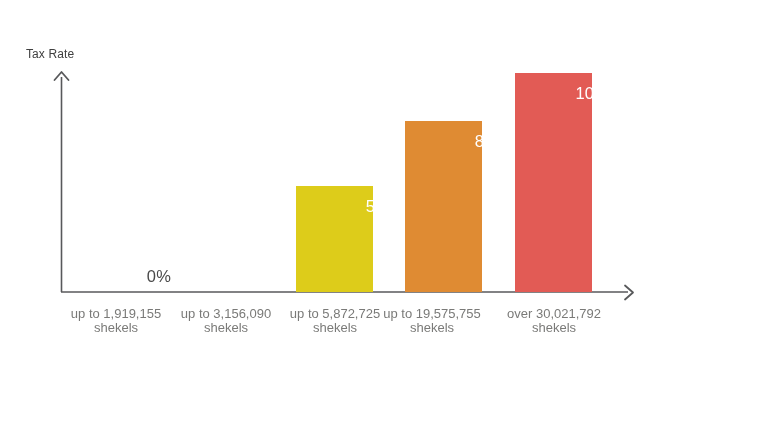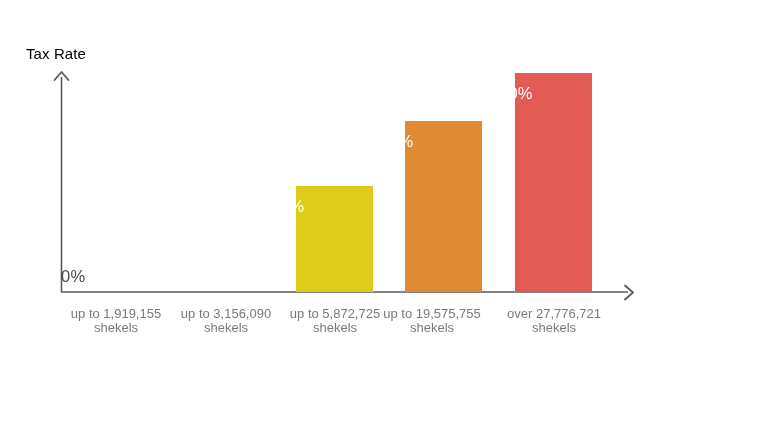--- a/index.html
+++ b/index.html
@@ -28,22 +28,22 @@
     left: 0;
     top: 0;
     width: 768px;
     height: 426px;
     pointer-events: none;
   }
 
   
   .axis-title {
     position: absolute;
-    color: #000000;
-    font-size: 15px;
+    color: #404040;
+    font-size: 12px;
     line-height: 20px;
     letter-spacing: 0.1px;
     white-space: pre-line;
   }
   #y-axis-title {
     left: 26px;
     top: 44px;
   }
   #x-axis-title {
     left: 641px;
@@ -67,21 +67,21 @@
   .bar {
     position: absolute;
     left: 16px;
     bottom: 0;
     width: 77px;
   }
   .bar-value {
     position: absolute;
     left: 0;
     width: 110px;
-    text-align: left;
+    text-align: right;
     font-size: 16.5px;
     color: #ffffff;
     letter-spacing: 0.2px;
   }
   .bar-value.outside {
     color: #4a4a4a;
   }
 
   
   #category-labels {
@@ -150,17 +150,17 @@
 
   <div id="category-labels">
     <div class="cat-label" style="left:-10px;">up to 1,919,155
 shekels</div>
     <div class="cat-label" style="left:100px;">up to 3,156,090
 shekels</div>
     <div class="cat-label" style="left:209px;">up to 5,872,725
 shekels</div>
     <div class="cat-label" style="left:306px;">up to 19,575,755
 shekels</div>
-    <div class="cat-label" style="left:428px;">over 27,776,721
+    <div class="cat-label" style="left:428px;">over 30,021,792
 shekels</div>
   </div>
 
 </div>
 
 </body></html>

